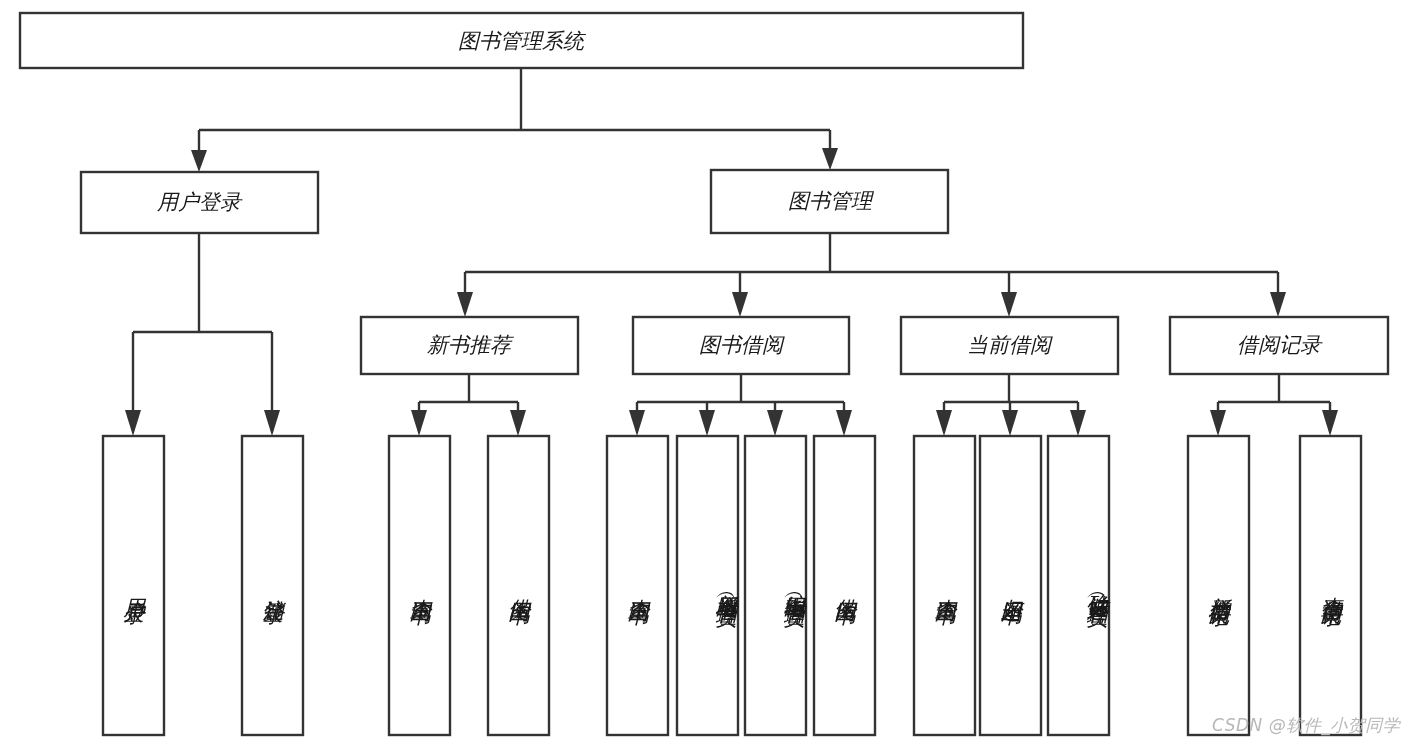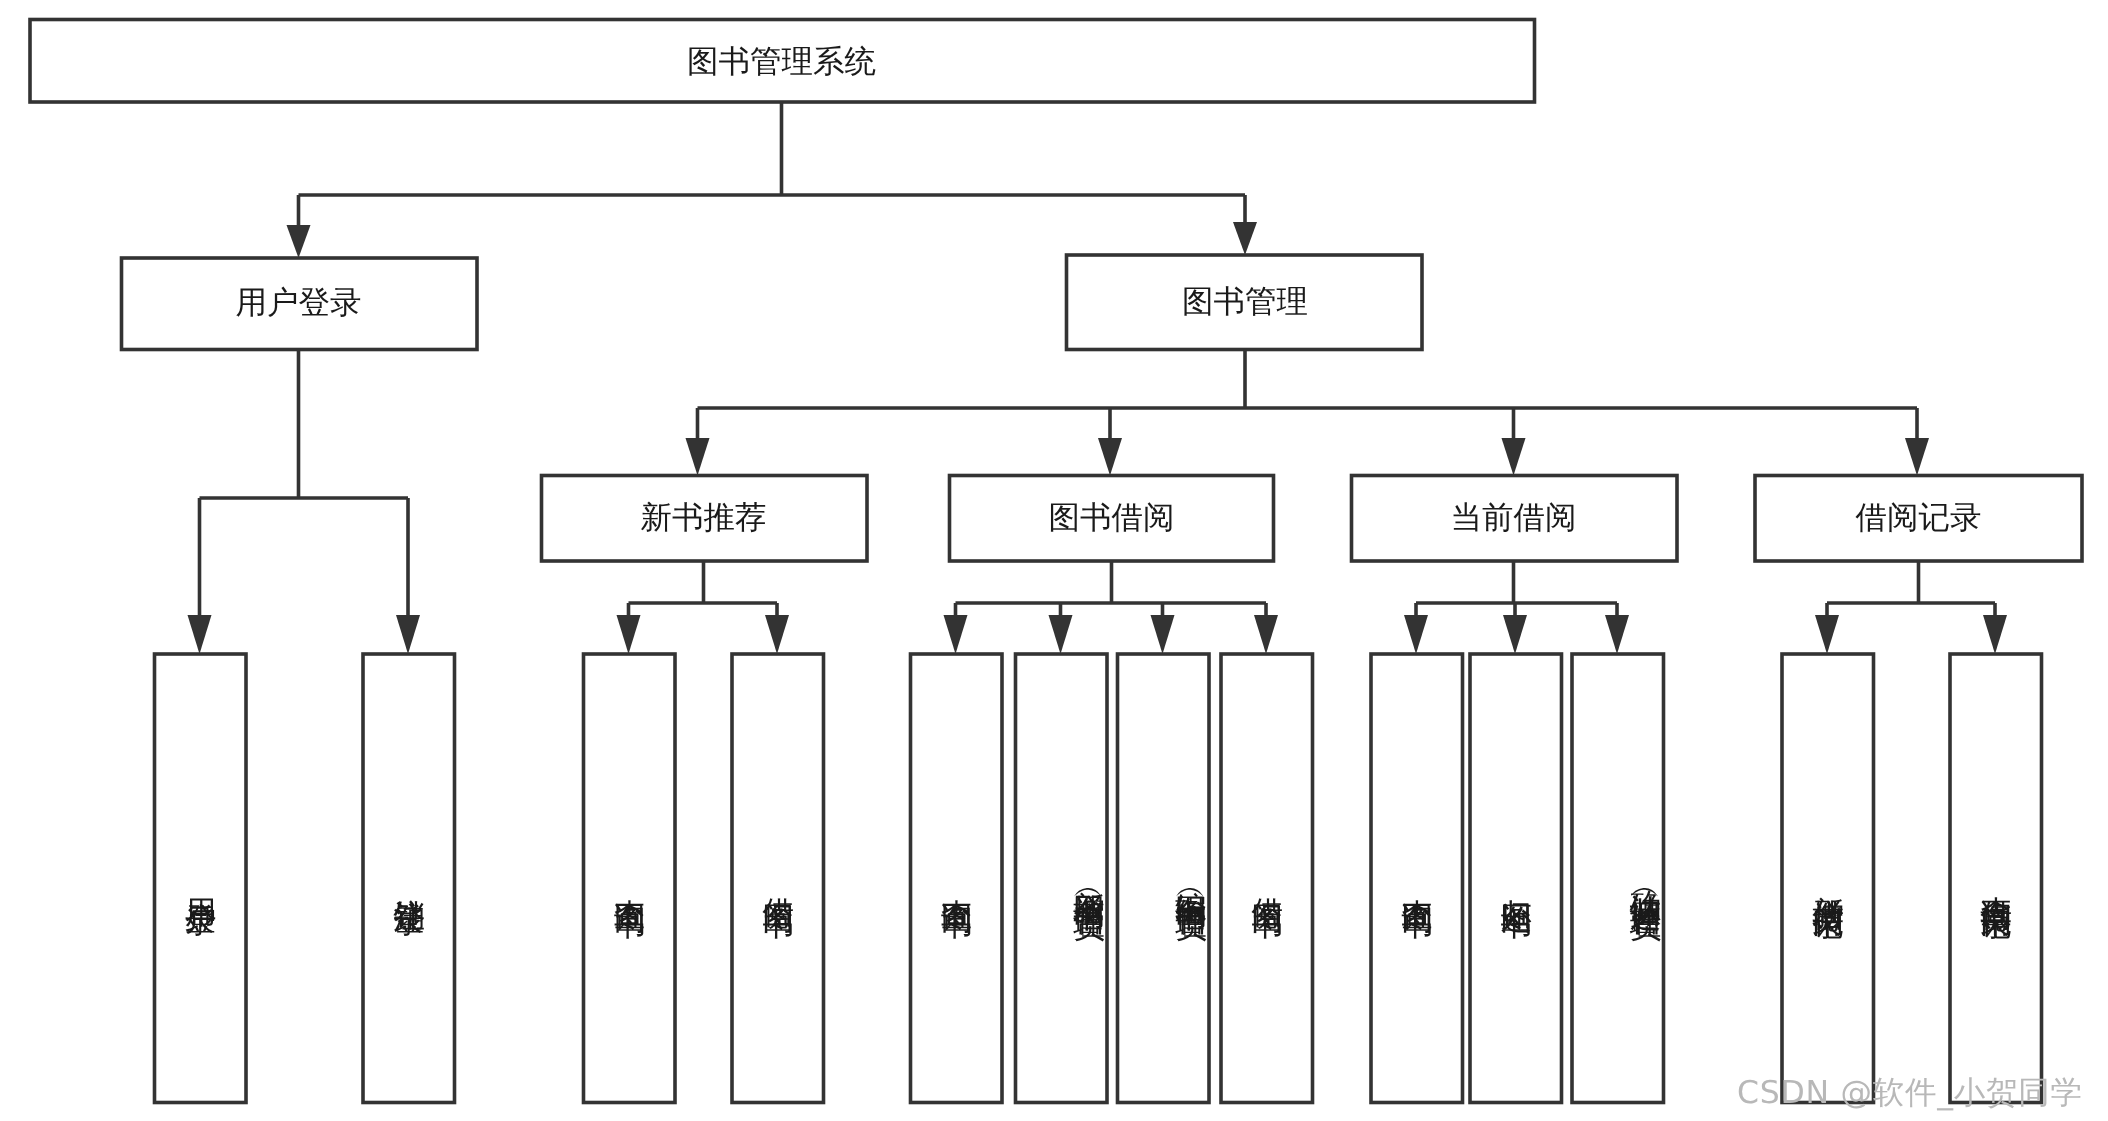--- a/index.html
+++ b/index.html
@@ -13,20 +13,21 @@
     height: 747px;
     font-family: "DejaVu Sans", "Liberation Sans", sans-serif;
     overflow: hidden;
     position: relative;
   }
   #diagram-root {
     position: relative;
     width: 1405px;
     height: 657px;
     background: #ffffff;
+    font-style: italic;
   }
   svg.diagram-canvas {
     position: absolute;
     top: 0;
     left: 0;
     width: 1405px;
     height: 747px;
     display: block;
   }
   .node-box {
@@ -64,24 +65,24 @@
     letter-spacing: 2px;
     display: flex;
     align-items: center;
     justify-content: center;
     text-align: center;
     pointer-events: none;
     white-space: nowrap;
   }
   .watermark {
     position: absolute;
-    left: 1158px;
+    left: 1212px;
     top: 714px;
     font-family: "DejaVu Sans", "Liberation Sans", sans-serif;
-    font-size: 21px;
+    font-size: 17px;
     color: #b8b8b8;
     white-space: nowrap;
     letter-spacing: 0.5px;
     text-align: right;
   }
 </style>
 </head>
 <body>
 
 <div id="diagram-root">

